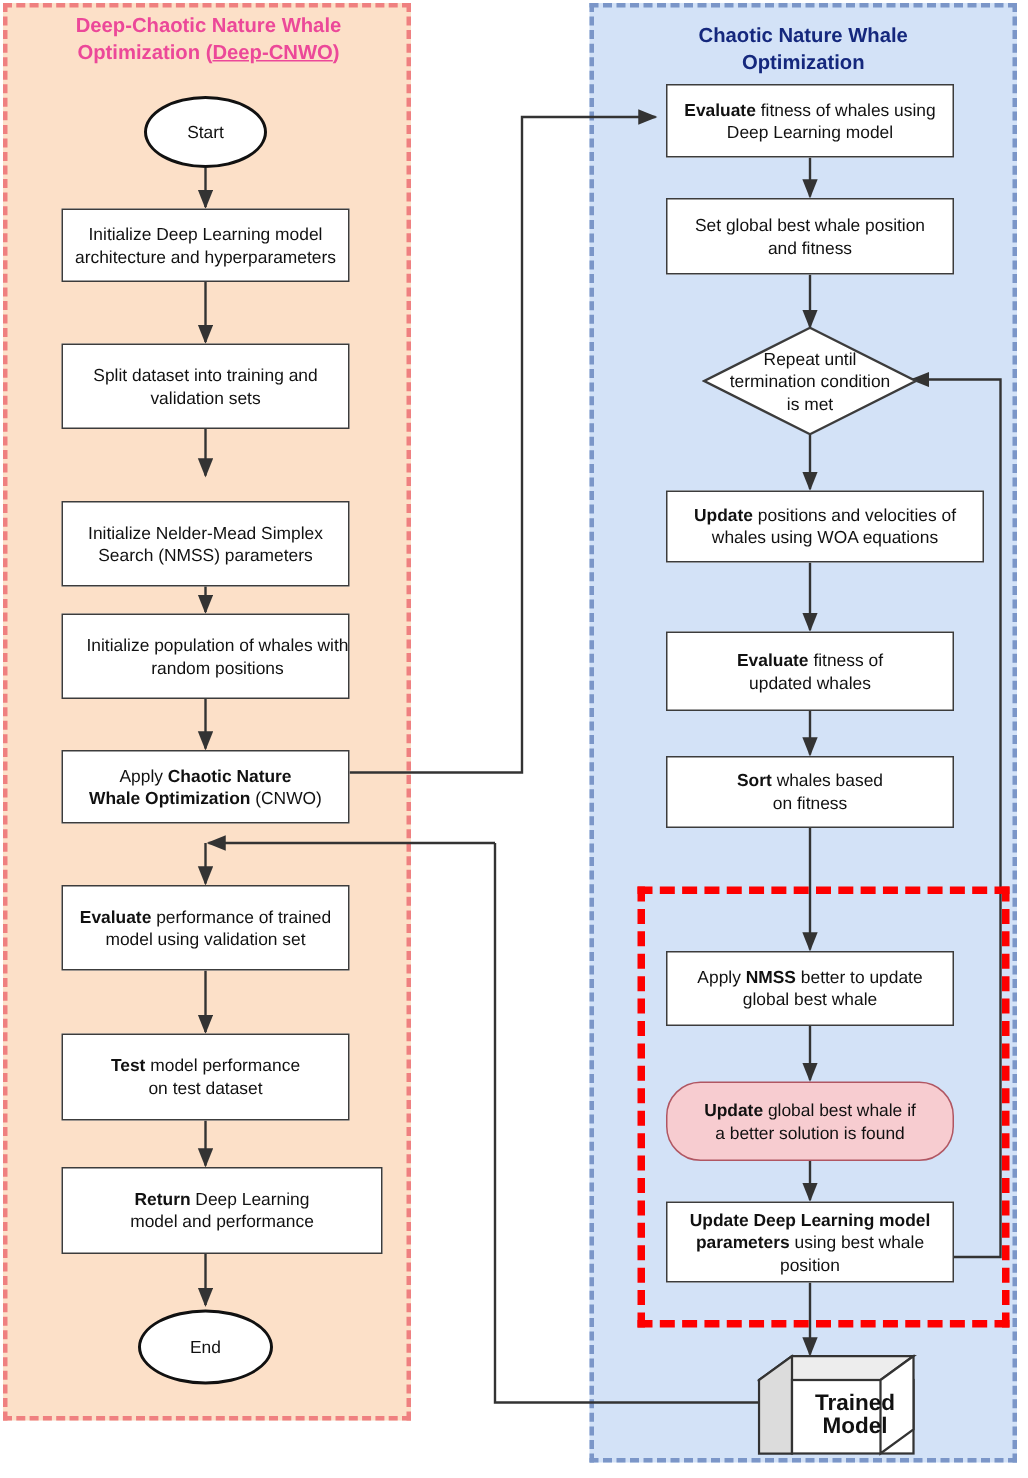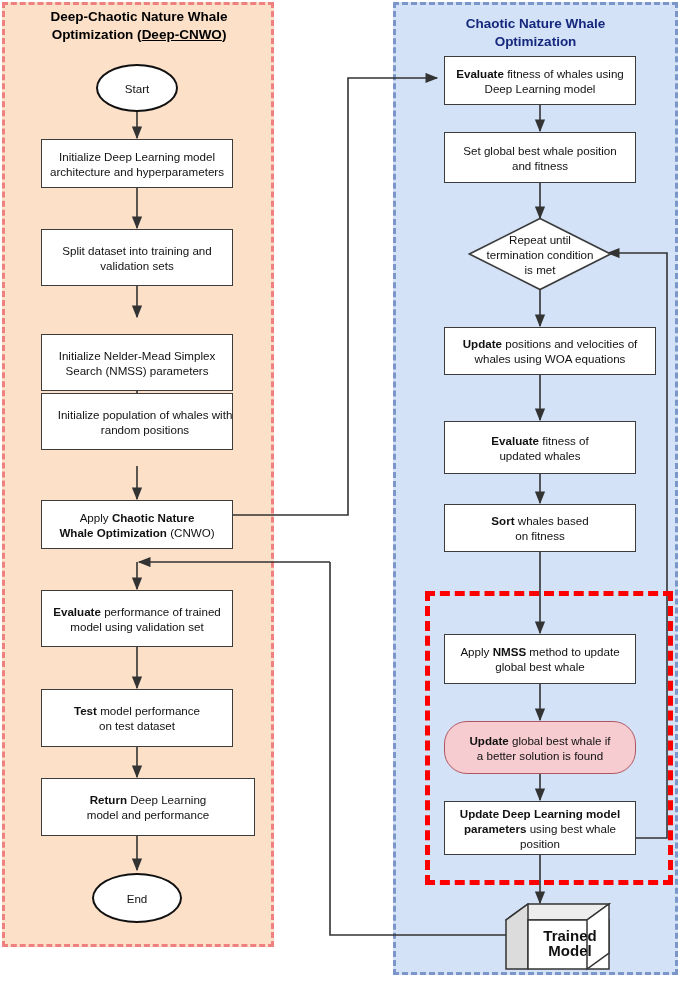--- a/index.html
+++ b/index.html
@@ -44,21 +44,21 @@
   .panel-title {
     position: absolute;
     text-align: center;
     font-weight: bold;
     font-size: 13.5px;
     line-height: 18px;
     z-index: 4;
   }
   #title-left {
     left: 10px; top: 8px; width: 258px;
-    color: #000000;
+    color: #ec4899;
   }
   #title-left .u { text-decoration: underline; }
   #title-right {
     left: 398px; top: 15px; width: 275px;
     color: #15287d;
   }
   .node {
     position: absolute;
     box-sizing: border-box;
     background: #ffffff;
@@ -200,21 +200,21 @@
     </div>
   </div>
 
   <div class="node" style="left:41px; top:318px; width:192px; height:57px;margin-top:16px;">
     <div>
       <span>Initialize Nelder-Mead Simplex</span><br>
       <span>Search (NMSS) parameters</span>
     </div>
   </div>
 
-  <div class="node" style="left:41px; top:393px; width:192px; height:57px;padding-left:16px;">
+  <div class="node" style="left:41px; top:409px; width:192px; height:57px;padding-left:16px;">
     <div>
       <span>Initialize population of whales with</span><br>
       <span>random positions</span>
     </div>
   </div>
 
   <div class="node" style="left:41px; top:500px; width:192px; height:49px;">
     <div>
       <span>Apply </span><span class="b">Chaotic Nature</span><br>
       <span class="b">Whale Optimization</span><span> (CNWO)</span>
@@ -289,21 +289,21 @@
 
   <div class="node" style="left:444px; top:504px; width:192px; height:48px;">
     <div>
       <span class="b">Sort</span><span> whales based</span><br>
       <span>on fitness</span>
     </div>
   </div>
 
   <div class="node" style="left:444px; top:634px; width:192px; height:50px;">
     <div>
-      <span>Apply </span><span class="b">NMSS</span><span> method to update</span><br>
+      <span>Apply </span><span class="b">NMSS</span><span> better to update</span><br>
       <span>global best whale</span>
     </div>
   </div>
 
   <div class="node highlight-node" style="left:444px; top:721px; width:192px; height:53px;border-radius:23px;">
     <div>
       <span class="b">Update</span><span> global best whale if</span><br>
       <span>a better solution is found</span>
     </div>
   </div>

